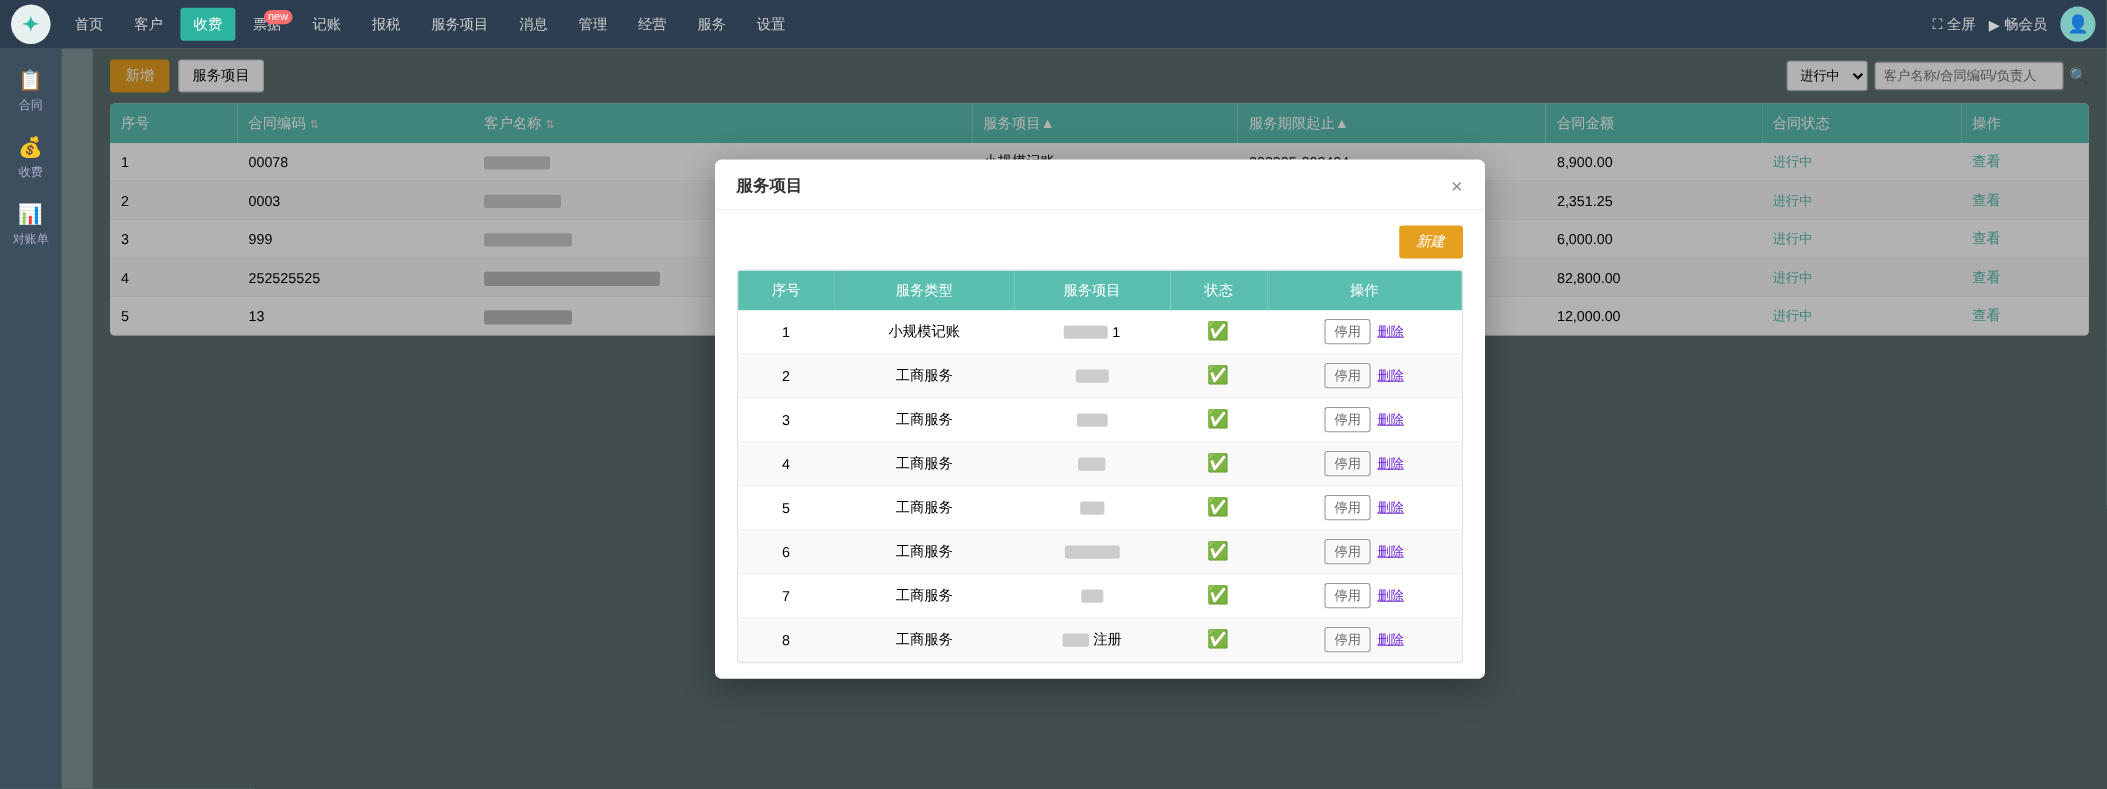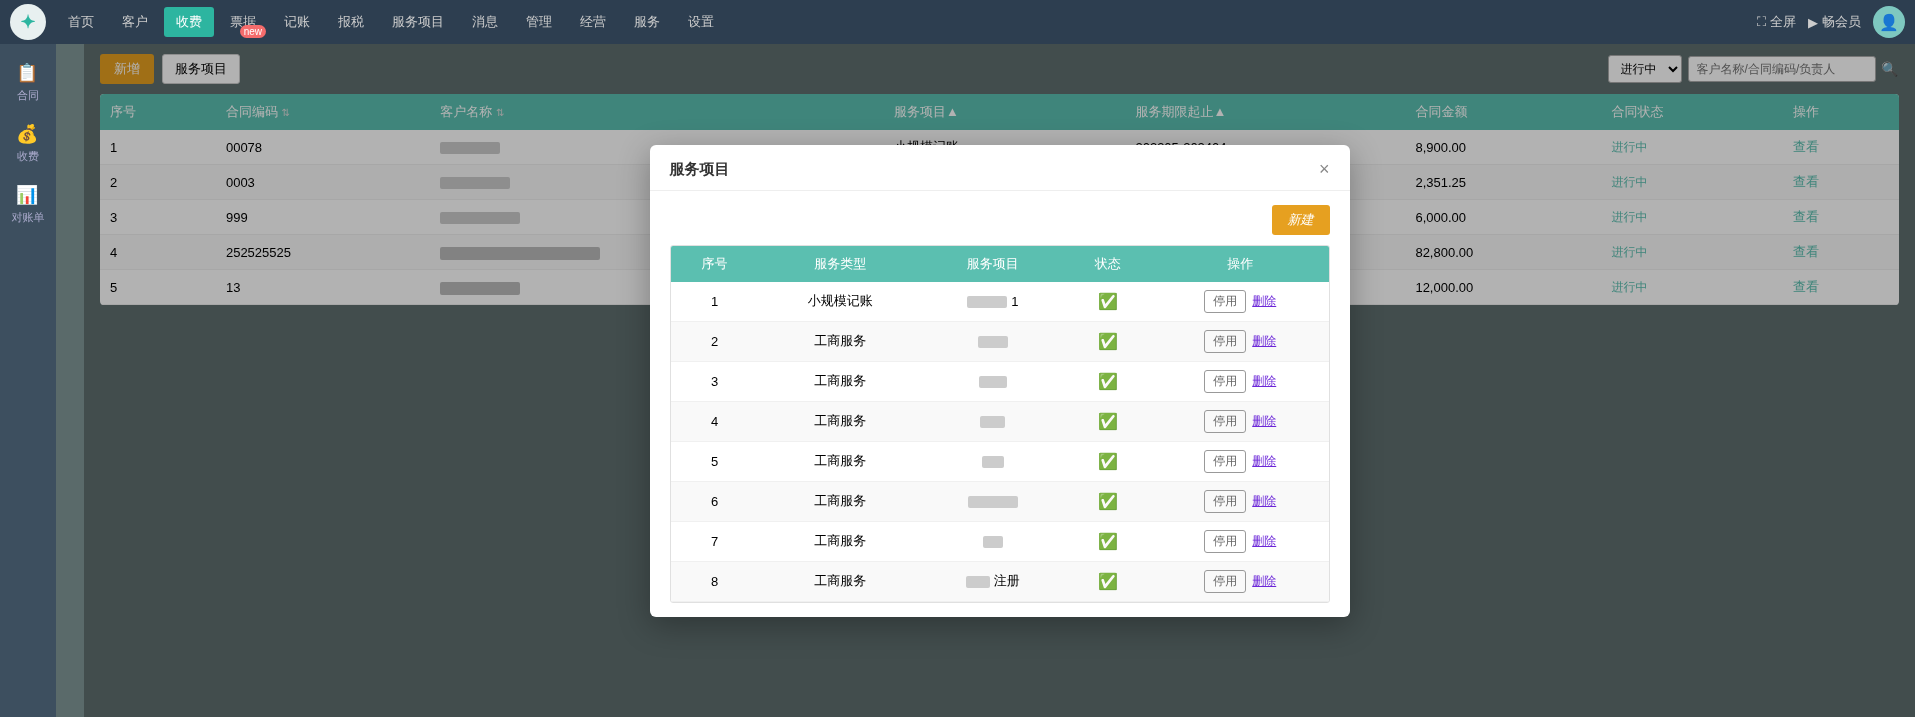--- a/index.html
+++ b/index.html
@@ -32,21 +32,21 @@
       position: relative;
     }
     .nav-item.active { background: #2db5a0; color: #fff; border-radius: 3px; }
     .nav-badge {
       background: #f56c6c;
       color: white;
       font-size: 10px;
       padding: 1px 4px;
       border-radius: 8px;
       position: absolute;
-      top: 18px; right: 2px;
+      top: 2px; right: 2px;
     }
     .nav-right {
       display: flex; align-items: center; gap: 12px; color: #ccc; font-size: 13px;
     }
     .nav-right .fullscreen-btn, .nav-right .member-btn {
       display: flex; align-items: center; gap: 4px; cursor: pointer;
     }
     .avatar {
       width: 32px; height: 32px;
       background: #7ec8c0;
@@ -136,21 +136,21 @@
       border: 1px solid #aaa;
       border-radius: 3px;
       background: white;
       font-size: 12px;
     }
     .search-input {
       padding: 5px 8px;
       border: 1px solid #aaa;
       border-radius: 3px;
       font-size: 12px;
-      width: 188px;
+      width: 172px;
     }
     .search-icon-btn {
       background: none; border: none; cursor: pointer; color: #666; font-size: 14px;
     }
 
     
     .main-table {
       width: 100%;
       border-collapse: collapse;
       background: white;

